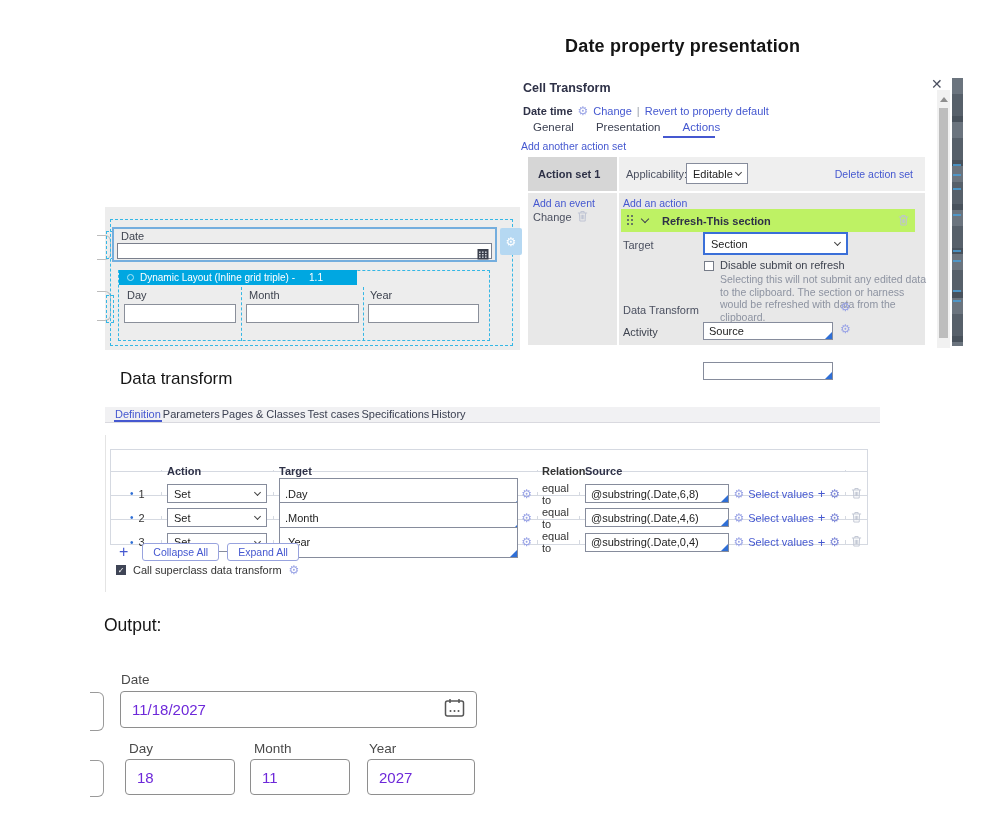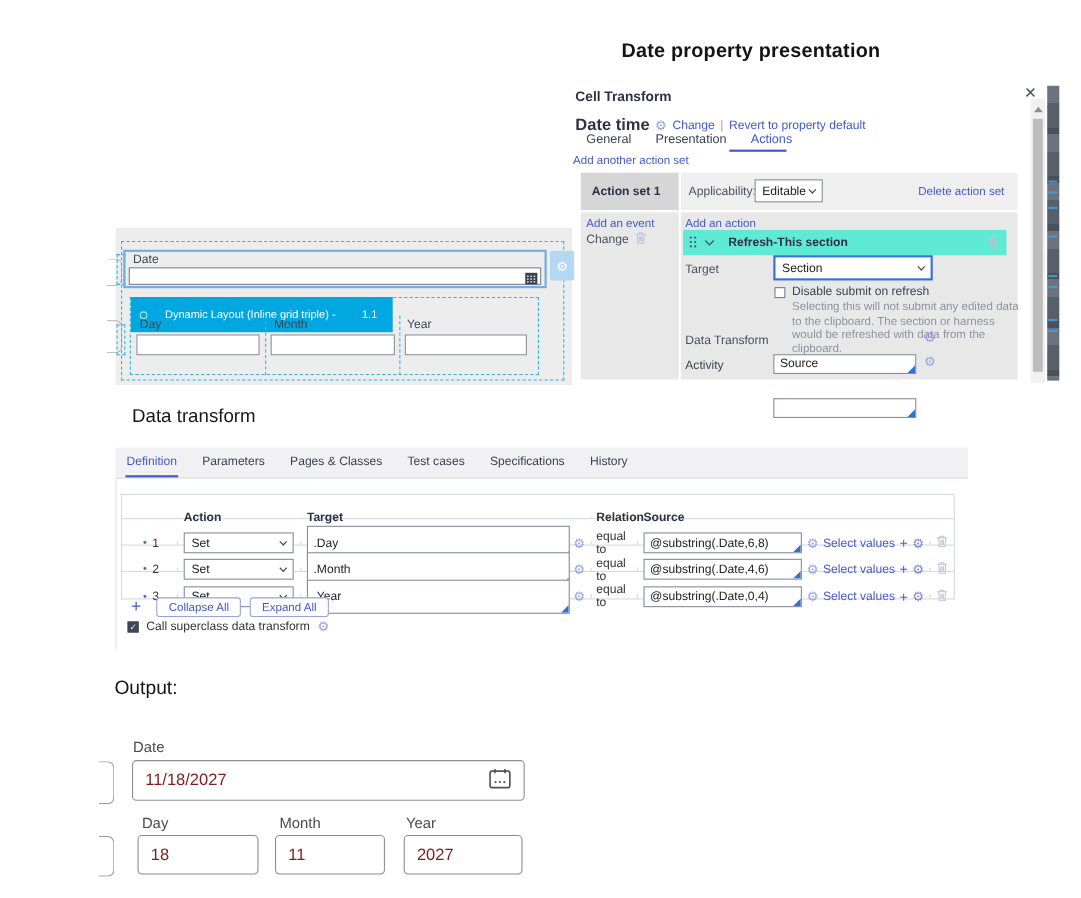--- a/index.html
+++ b/index.html
@@ -22,35 +22,35 @@
   .cut-bracket { width:14px; border:1px solid #9a9a9a; border-left:none; border-radius:0 6px 6px 0; }
   #cutA { left:-8px; top:28px; height:25px; border-color:#bdbdbd; }
   #cutB { left:-8px; top:84px; height:30px; border-color:#bdbdbd; }
   #date-cell { left:7px; top:20px; width:385px; height:35px; border:2px solid #74aede; }
   #date-cell-label { left:7px; top:1px; font-size:11px; color:#3f4450; }
   #date-cell-input { left:3px; top:14px; width:375px; height:16px; background:#fff; border:1px solid #7a7f8c; }
   #date-cell-cal { right:2px; top:2px; }
   #gear-chip { left:395px; top:21px; width:22px; height:27px; background:#b5d8f2; border-radius:2px;
                display:flex; align-items:center; justify-content:center; color:#fff; font-size:13px; }
   #dyn-dashed { left:13px; top:63px; width:372px; height:71px; border:1px dashed #35b7e5; }
-  #dyn-bar { left:0px; top:-1px; width:238px; height:32px; background:#00a7e1; display:flex; align-items:center;
-             gap:16px; padding:0 0 0 8px; color:#fff; font-size:10px; white-space:nowrap; }
+  #dyn-bar { left:0px; top:-1px; width:238px; height:15px; background:#00a7e1; display:flex; align-items:center;
+             gap:6px; padding:0 0 0 8px; color:#fff; font-size:10px; white-space:nowrap; }
   .ring-icon { width:7px; height:7px; border:1.5px solid #aee6f8; border-radius:50%; flex:0 0 auto; }
   #dyn-bar .ver { margin-left:8px; }
   .dyn-sep { top:16px; width:1px; height:54px; border-left:1px dashed #35b7e5; }
   #dyn-sep1 { left:122px; } #dyn-sep2 { left:244px; }
   .dz-label { top:18px; font-size:11px; color:#3f4450; }
   #dzl0 { left:8px; } #dzl1 { left:130px; } #dzl2 { left:251px; }
   .dz-input { top:33px; height:19px; background:#fff; border:1px solid #8a8f9a; }
   #dzi0 { left:5px; width:112px; } #dzi1 { left:127px; width:113px; } #dzi2 { left:249px; width:111px; }
 
   
   #dlg-title { left:523px; top:81px; font-size:12.5px; font-weight:700; color:#2e3147; }
   #prop-row { left:523px; top:105px; font-size:11px; display:flex; align-items:center; gap:5px; }
-  #prop-row .pname { font-size:15px; font-weight:700; color:#2e3147; }
+  #prop-row .pname { font-size:11px; font-weight:700; color:#2e3147; }
   .gear { color:#9aa4e6; font-size:12px; line-height:1; }
   .gear.strong { color:#7e88d8; }
   a.plink, .plink { color:#4558d0; text-decoration:none; cursor:pointer; }
   #prop-row .pipe { color:#9aa0ab; }
   #dlg-tabs { left:533px; top:121px; display:flex; gap:22px; font-size:11.5px; color:#3c4152; }
   #dlg-tabs .tab.active { color:#4558d0; }
   #dlg-tab-underline { left:663px; top:136px; width:52px; height:2px; background:#4558d0; }
   #add-set-link { left:521px; top:140px; font-size:10.5px; }
 
   #as-side-head { left:528px; top:157px; width:89px; height:34px; background:#d6d6d6; }
@@ -58,21 +58,21 @@
   #as-side-body { left:528px; top:193px; width:89px; height:152px; background:#e8e8e8; }
   #add-event-link { left:5px; top:4px; font-size:10.5px; }
   #event-row { left:5px; top:17px; font-size:11px; color:#4b5060; display:flex; align-items:center; gap:5px; }
   .trash { color:#bcc2d2; }
   #as-main-head { left:619px; top:157px; width:306px; height:34px; background:#efefef; }
   #applic-label { left:7px; top:11px; font-size:11px; color:#4b5060; }
   #applic-select { left:67px; top:6px; width:62px; height:21px; }
   #del-set-link { right:12px; top:11px; font-size:10.5px; }
   #as-main-body { left:619px; top:193px; width:306px; height:152px; background:#e8e8e8; }
   #add-action-link { left:4px; top:4px; font-size:10.5px; }
-  #action-row { left:2px; top:16px; width:294px; height:23px; background:#5eead4; display:flex; align-items:center; padding:0 6px; gap:8px; }
+  #action-row { left:2px; top:16px; width:294px; height:23px; background:#bef264; display:flex; align-items:center; padding:0 6px; gap:8px; }
   .dots { position:relative; width:7px; height:11px; flex:0 0 auto; }
   .dots::before { content:""; position:absolute; left:0; top:0; width:2px; height:2px; background:#4a4f63; border-radius:50%;
      box-shadow:4px 0 0 #4a4f63, 0 4px 0 #4a4f63, 4px 4px 0 #4a4f63, 0 8px 0 #4a4f63, 4px 8px 0 #4a4f63; }
   .chev { width:6px; height:6px; border-right:1.5px solid #3f4450; border-bottom:1.5px solid #3f4450;
           transform:rotate(45deg); margin-top:-3px; flex:0 0 auto; }
   #action-row .aname { font-size:11px; font-weight:700; color:#2e3147; flex:1; margin-left:6px; }
   #target-label { left:4px; top:46px; font-size:11px; color:#4b5060; }
   #target-select { left:84px; top:39px; width:145px; height:23px; border-width:2px; border-color:#3a6fd8; }
   #dsr-check { left:85px; top:68px; width:10px; height:10px; background:#fff; border:1px solid #767c88; }
   #dsr-label { left:101px; top:66px; font-size:11px; color:#3f4450; }
@@ -86,22 +86,22 @@
 
   #dlg-close { left:931px; top:76px; font-size:14px; color:#4b5060; cursor:pointer; }
   #sb-track { left:937px; top:90px; width:13px; height:258px; background:#f1f1f1; }
   #sb-arrow { left:3px; top:7px; width:0; height:0; border-left:4px solid transparent; border-right:4px solid transparent; border-bottom:5px solid #8e8e8e; }
   #sb-thumb { left:2px; top:18px; width:9px; height:230px; background:#bdbdbd; }
   #dark-strip { left:952px; top:78px; width:11px; height:268px;
      background:repeating-linear-gradient(180deg,#6b747e 0 16px,#57606a 16px 38px,#49525c 38px 44px); }
   .bdash { position:absolute; left:1px; width:8px; height:2px; background:#4a9fd8; opacity:.8; }
 
   
-  #dtp-tabbar { left:105px; top:407px; width:775px; height:28px; background:#f1f1f3; border-bottom:1px solid #d9d9df;
-      display:flex; align-items:stretch; gap:21px; padding-left:9px; font-size:11px; color:#3c4152; }
+  #dtp-tabbar { left:105px; top:407px; width:775px; height:16px; background:#f1f1f3; border-bottom:1px solid #d9d9df;
+      display:flex; align-items:stretch; padding-left:9px; font-size:11px; color:#3c4152; }
   #dtp-tabbar .tab { display:flex; align-items:center; padding:0 1px; border-bottom:2px solid transparent; }
   #dtp-tabbar .tab.active { color:#4558d0; border-bottom-color:#4558d0; }
   #dtp-leftline { left:105px; top:435px; width:1px; height:157px; background:#e4e4e4; }
 
   #dt-table { left:110px; top:449px; width:758px; border:1px solid #d5d9e1; background:#fff; font-size:11px; }
   .trow { display:flex; border-bottom:1px solid #d5d9e1; }
   .trow:last-child { border-bottom:none; }
   .tcell { border-right:1px solid #d5d9e1; display:flex; align-items:center; padding:0 5px;margin-top:20px; }
   .tcell:last-child { border-right:none; }
   .c-num { width:51px; justify-content:flex-start; padding-left:19px; gap:5px; }
@@ -134,21 +134,21 @@
   #dt-footer .plus-big { color:#4558d0; font-size:16px; margin-right:6px; }
   .pbtn { height:18px; padding:0 10px; background:#fff; border:1px solid #98a3de; border-radius:3px;
       color:#4558d0; font-size:10.5px; display:flex; align-items:center; }
   #super-row { left:116px; top:564px; display:flex; align-items:center; gap:7px; font-size:11px; color:#333; }
   .cbx-checked { width:10px; height:10px; background:#3f4556; color:#fff; font-size:8px; line-height:10px;
       text-align:center; border:1px solid #3f4556; }
 
   
   #o-date-label { left:121px; top:672px; font-size:13.5px; color:#4a4a4a; }
   .o-input { border:1px solid #8e8e8e; border-radius:4px; background:#fff; display:flex; align-items:center;
-      font-size:15px; color:#7f1d1d; padding:0 11px; justify-content:space-between; }
+      font-size:15px; color:#6d28d9; padding:0 11px; justify-content:space-between; }
   #o-date-input { left:120px; top:691px; width:357px; height:37px; }
   .o-label { top:741px; font-size:13.5px; color:#4a4a4a; }
   #ol0 { left:129px; } #ol1 { left:254px; } #ol2 { left:369px; }
   .o-small { top:759px; height:36px; }
   #oi0 { left:125px; width:110px; } #oi1 { left:250px; width:100px; } #oi2 { left:367px; width:108px; }
   #cut1 { left:90px; top:692px; height:39px; }
   #cut2 { left:90px; top:760px; height:37px; }
 </style>
 </head>
 <body>

